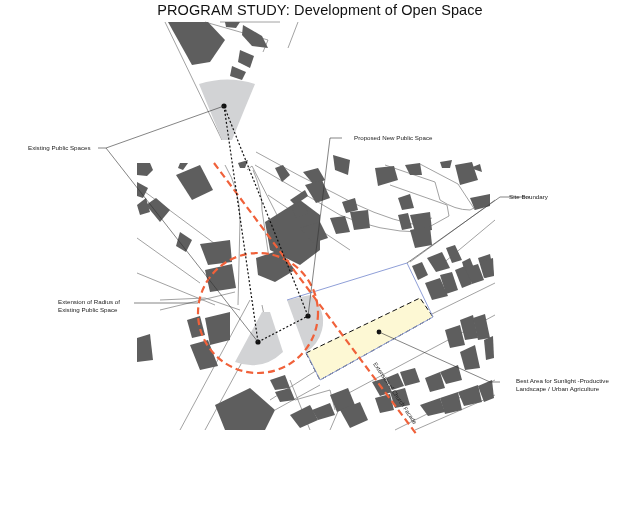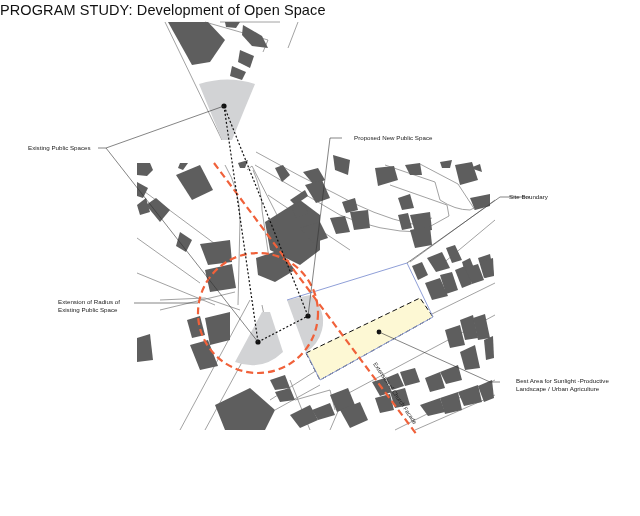--- a/index.html
+++ b/index.html
@@ -1,17 +1,17 @@
 <!DOCTYPE html>
 <html><head>
   <meta charset="utf-8">
   <style>
     html, body { margin:0; padding:0; background:#ffffff; }
     body { width:640px; height:516px; position:relative; overflow:hidden; font-family:"Liberation Sans", sans-serif; }
-    .title { position:absolute; left:0; top:2px; width:640px; text-align:left; font-size:14.5px; color:#111; letter-spacing:0.1px; }
+    .title { position:absolute; left:0; top:2px; width:640px; text-align:center; font-size:14.5px; color:#111; letter-spacing:0.1px; }
     svg.map { position:absolute; left:0; top:0; }
     .lbl { font-family:"Liberation Sans", sans-serif; font-size:6.2px; fill:#222; }
   </style>
 </head>
 <body>
 
 <div class="title">PROGRAM STUDY:  Development of Open Space</div>
 
 <svg class="map" width="640" height="516" viewBox="0 0 640 516">
 

